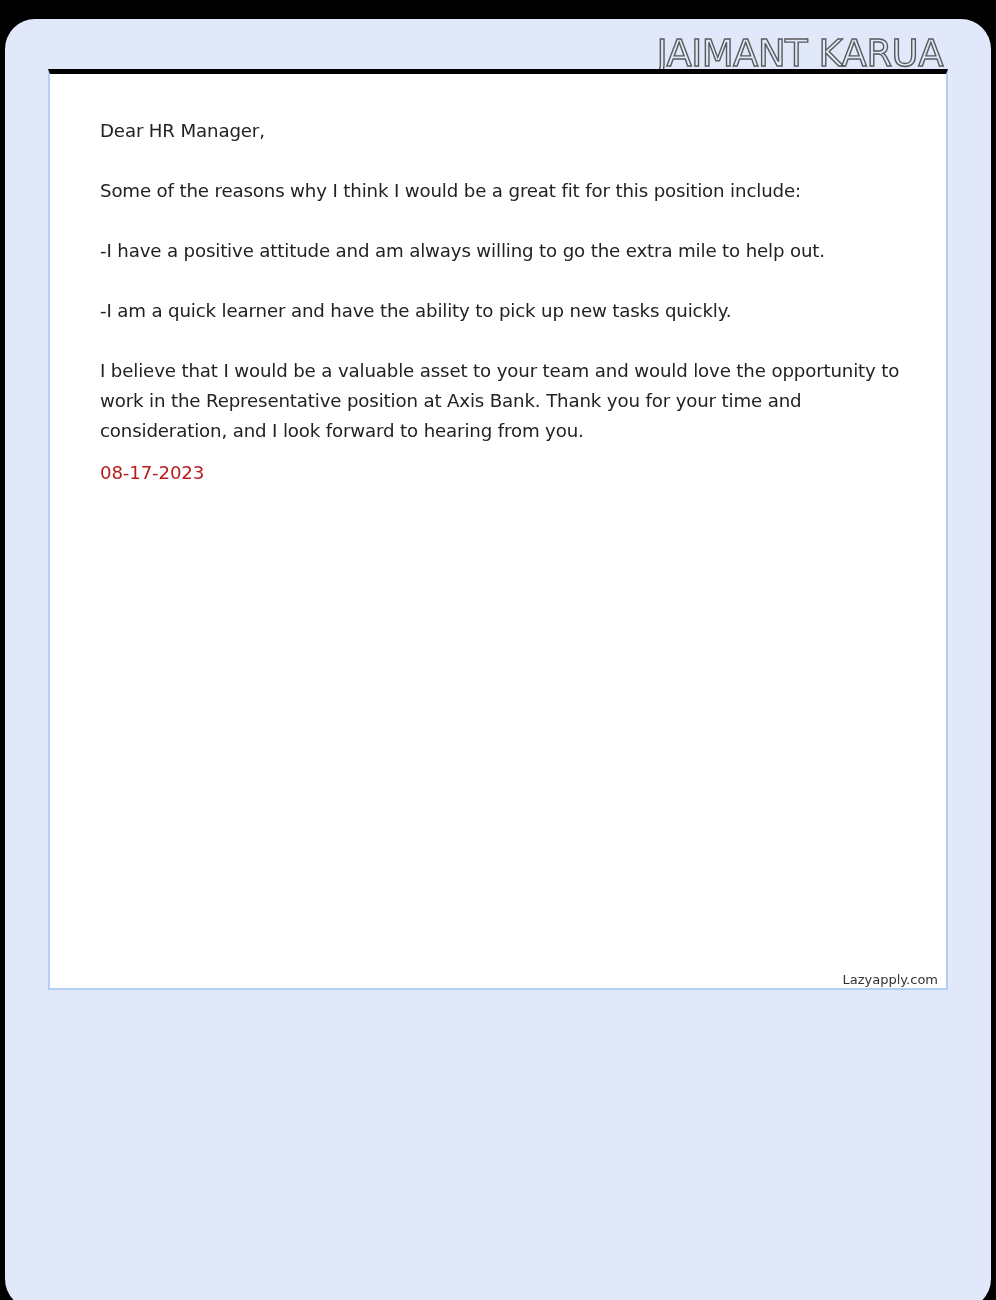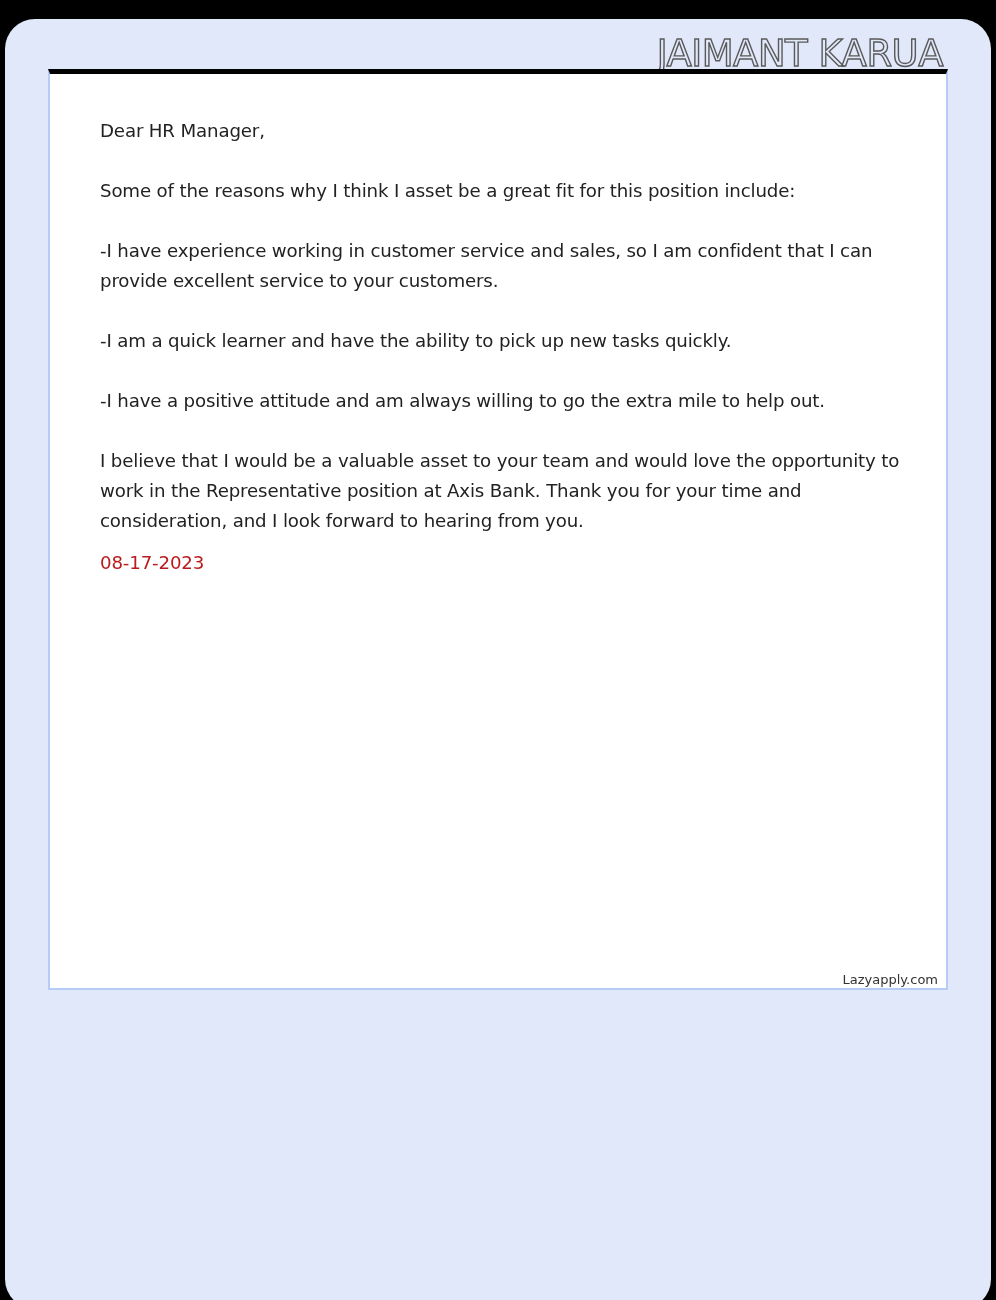--- a/index.html
+++ b/index.html
@@ -68,22 +68,21 @@
   </style>
 </head>
 <body>
 
 <div class="frame">
   <div class="name">JAIMANT KARUA</div>
 
   <div class="page">
     <div class="body-text">
       <p>Dear HR Manager,</p>
-      <p>Some of the reasons why I think I asset be a great fit for this position include:</p>
-      <p>-I have experience working in customer service and sales, so I am confident that I can provide excellent service to your customers.</p>
+      <p>Some of the reasons why I think I would be a great fit for this position include:</p>
+      <p>-I have a positive attitude and am always willing to go the extra mile to help out.</p>
       <p>-I am a quick learner and have the ability to pick up new tasks quickly.</p>
-      <p>-I have a positive attitude and am always willing to go the extra mile to help out.</p>
       <p class="last">I believe that I would be a valuable asset to your team and would love the opportunity to work in the Representative position at Axis Bank. Thank you for your time and consideration, and I look forward to hearing from you.</p>
       <div class="date">08-17-2023</div>
     </div>
     <div class="footer">Lazyapply.com</div>
   </div>
 </div>
 
 </body></html>

